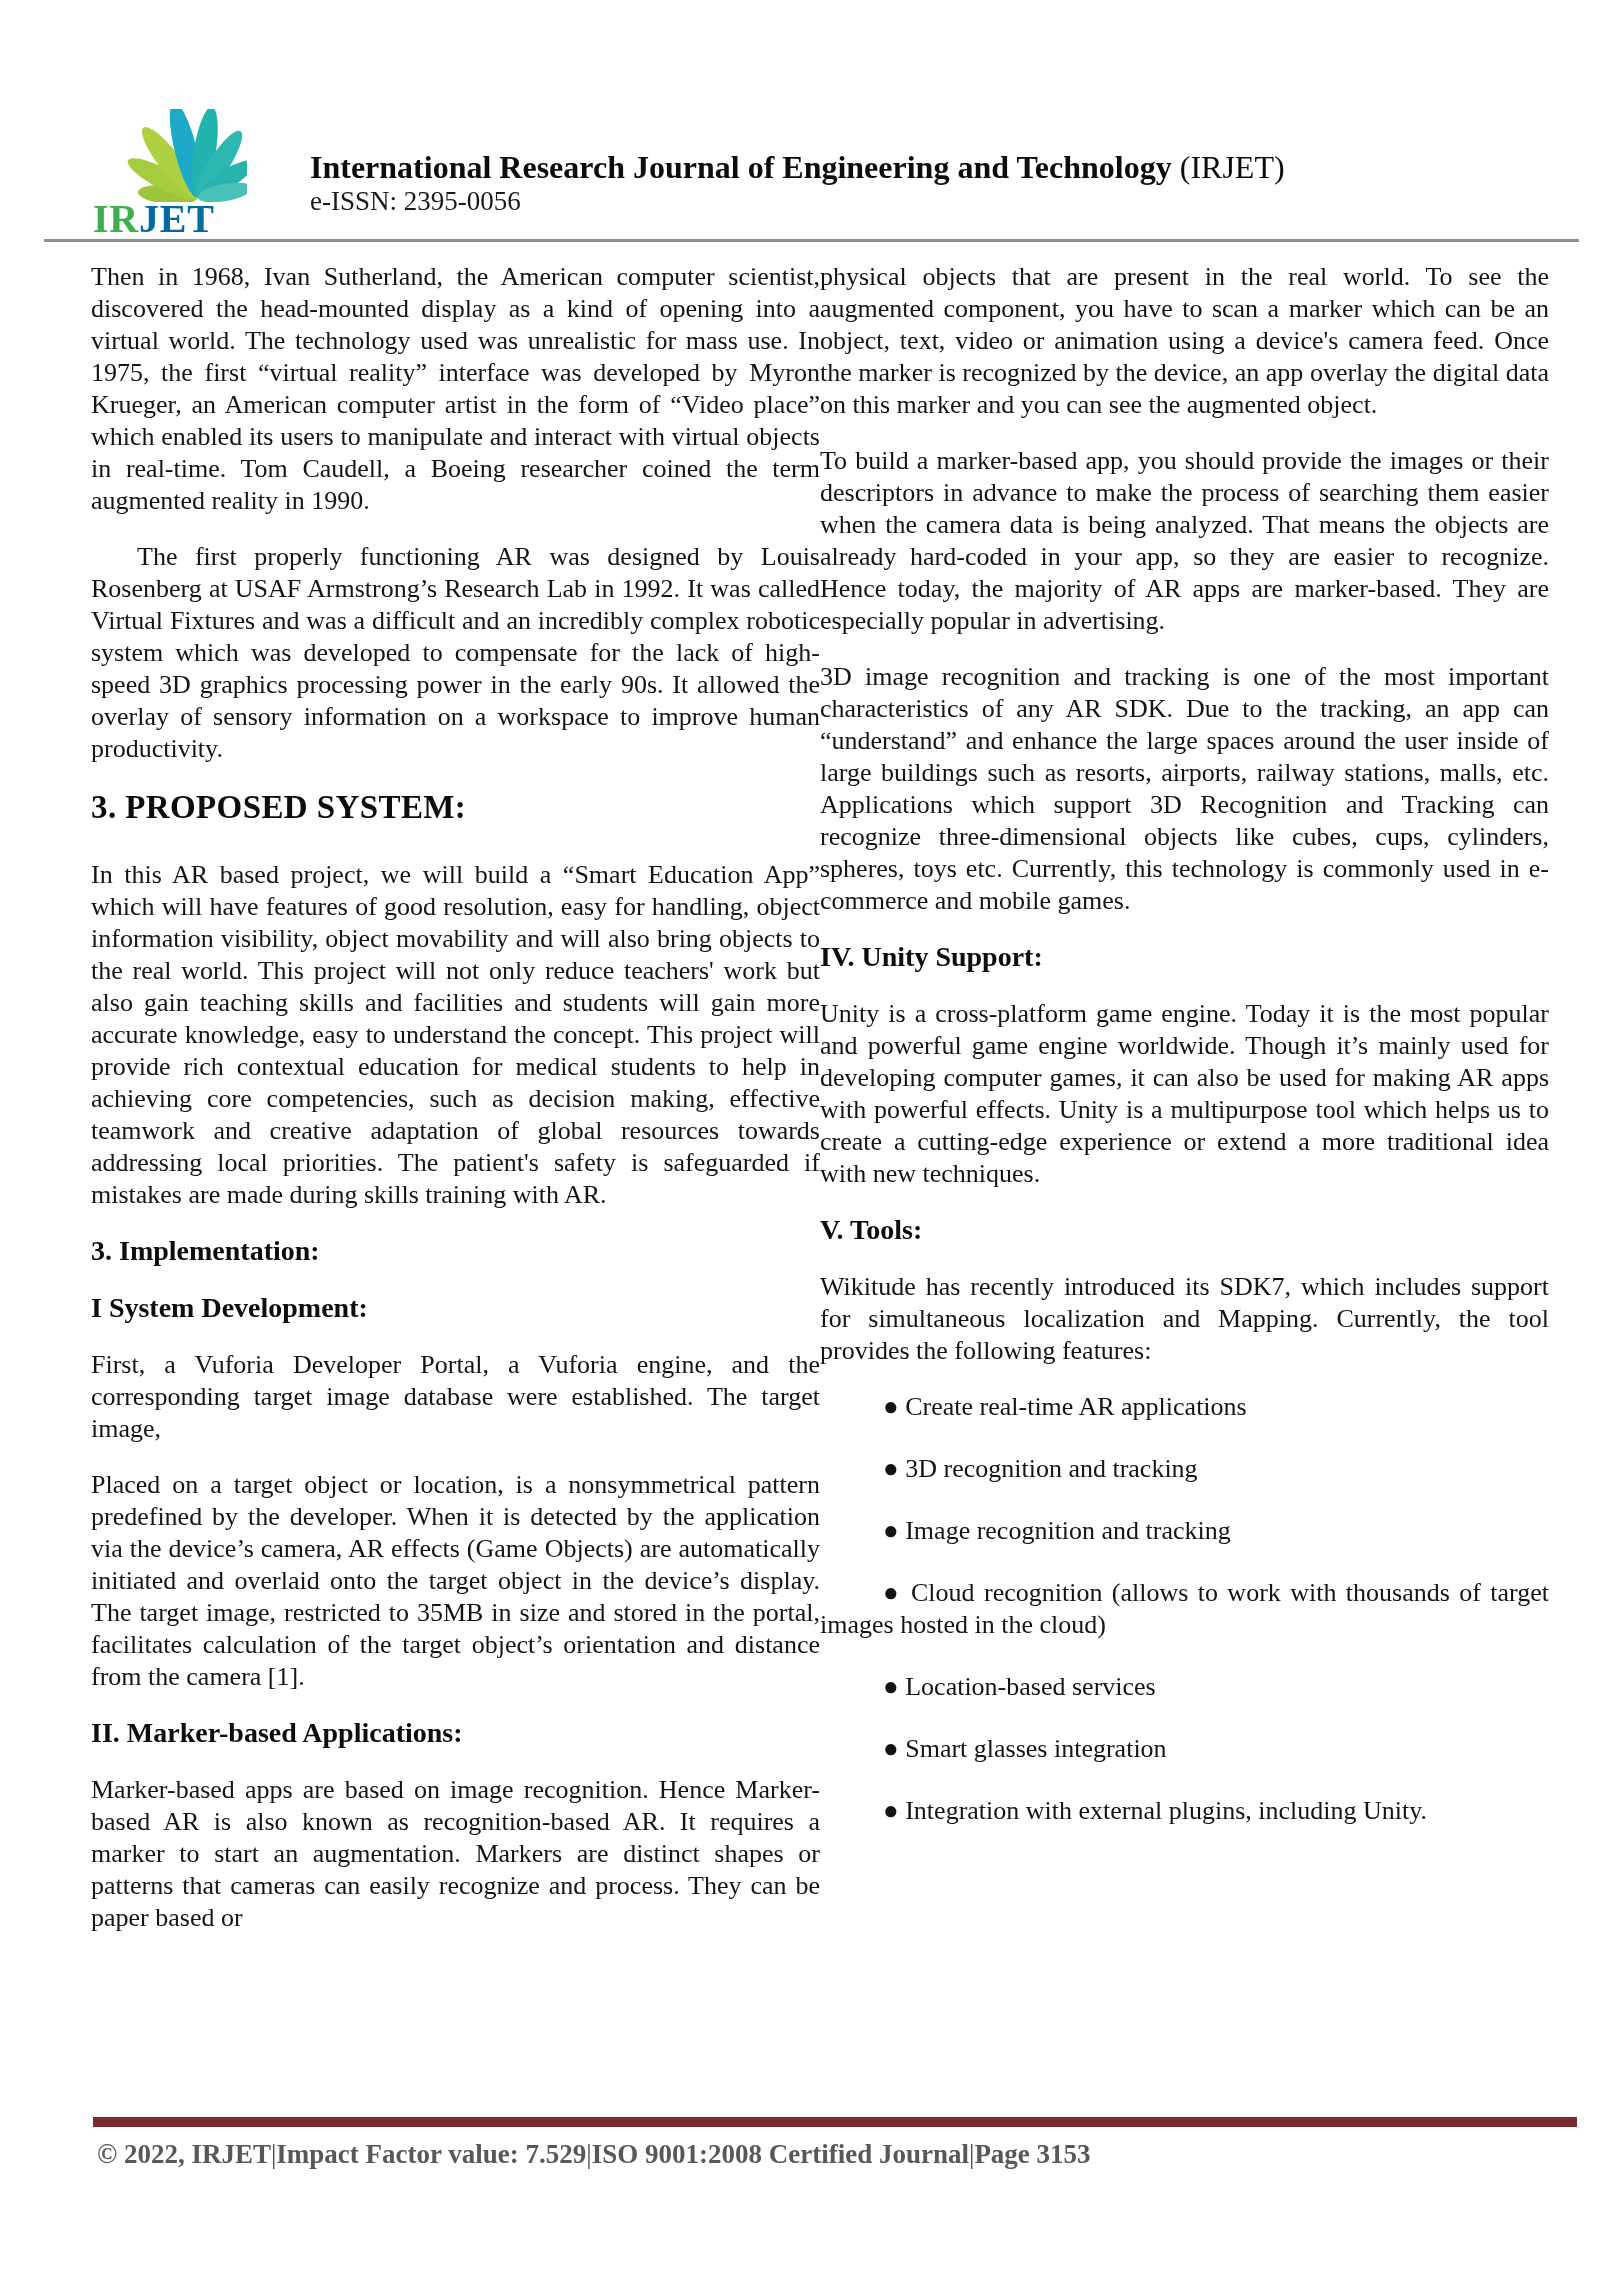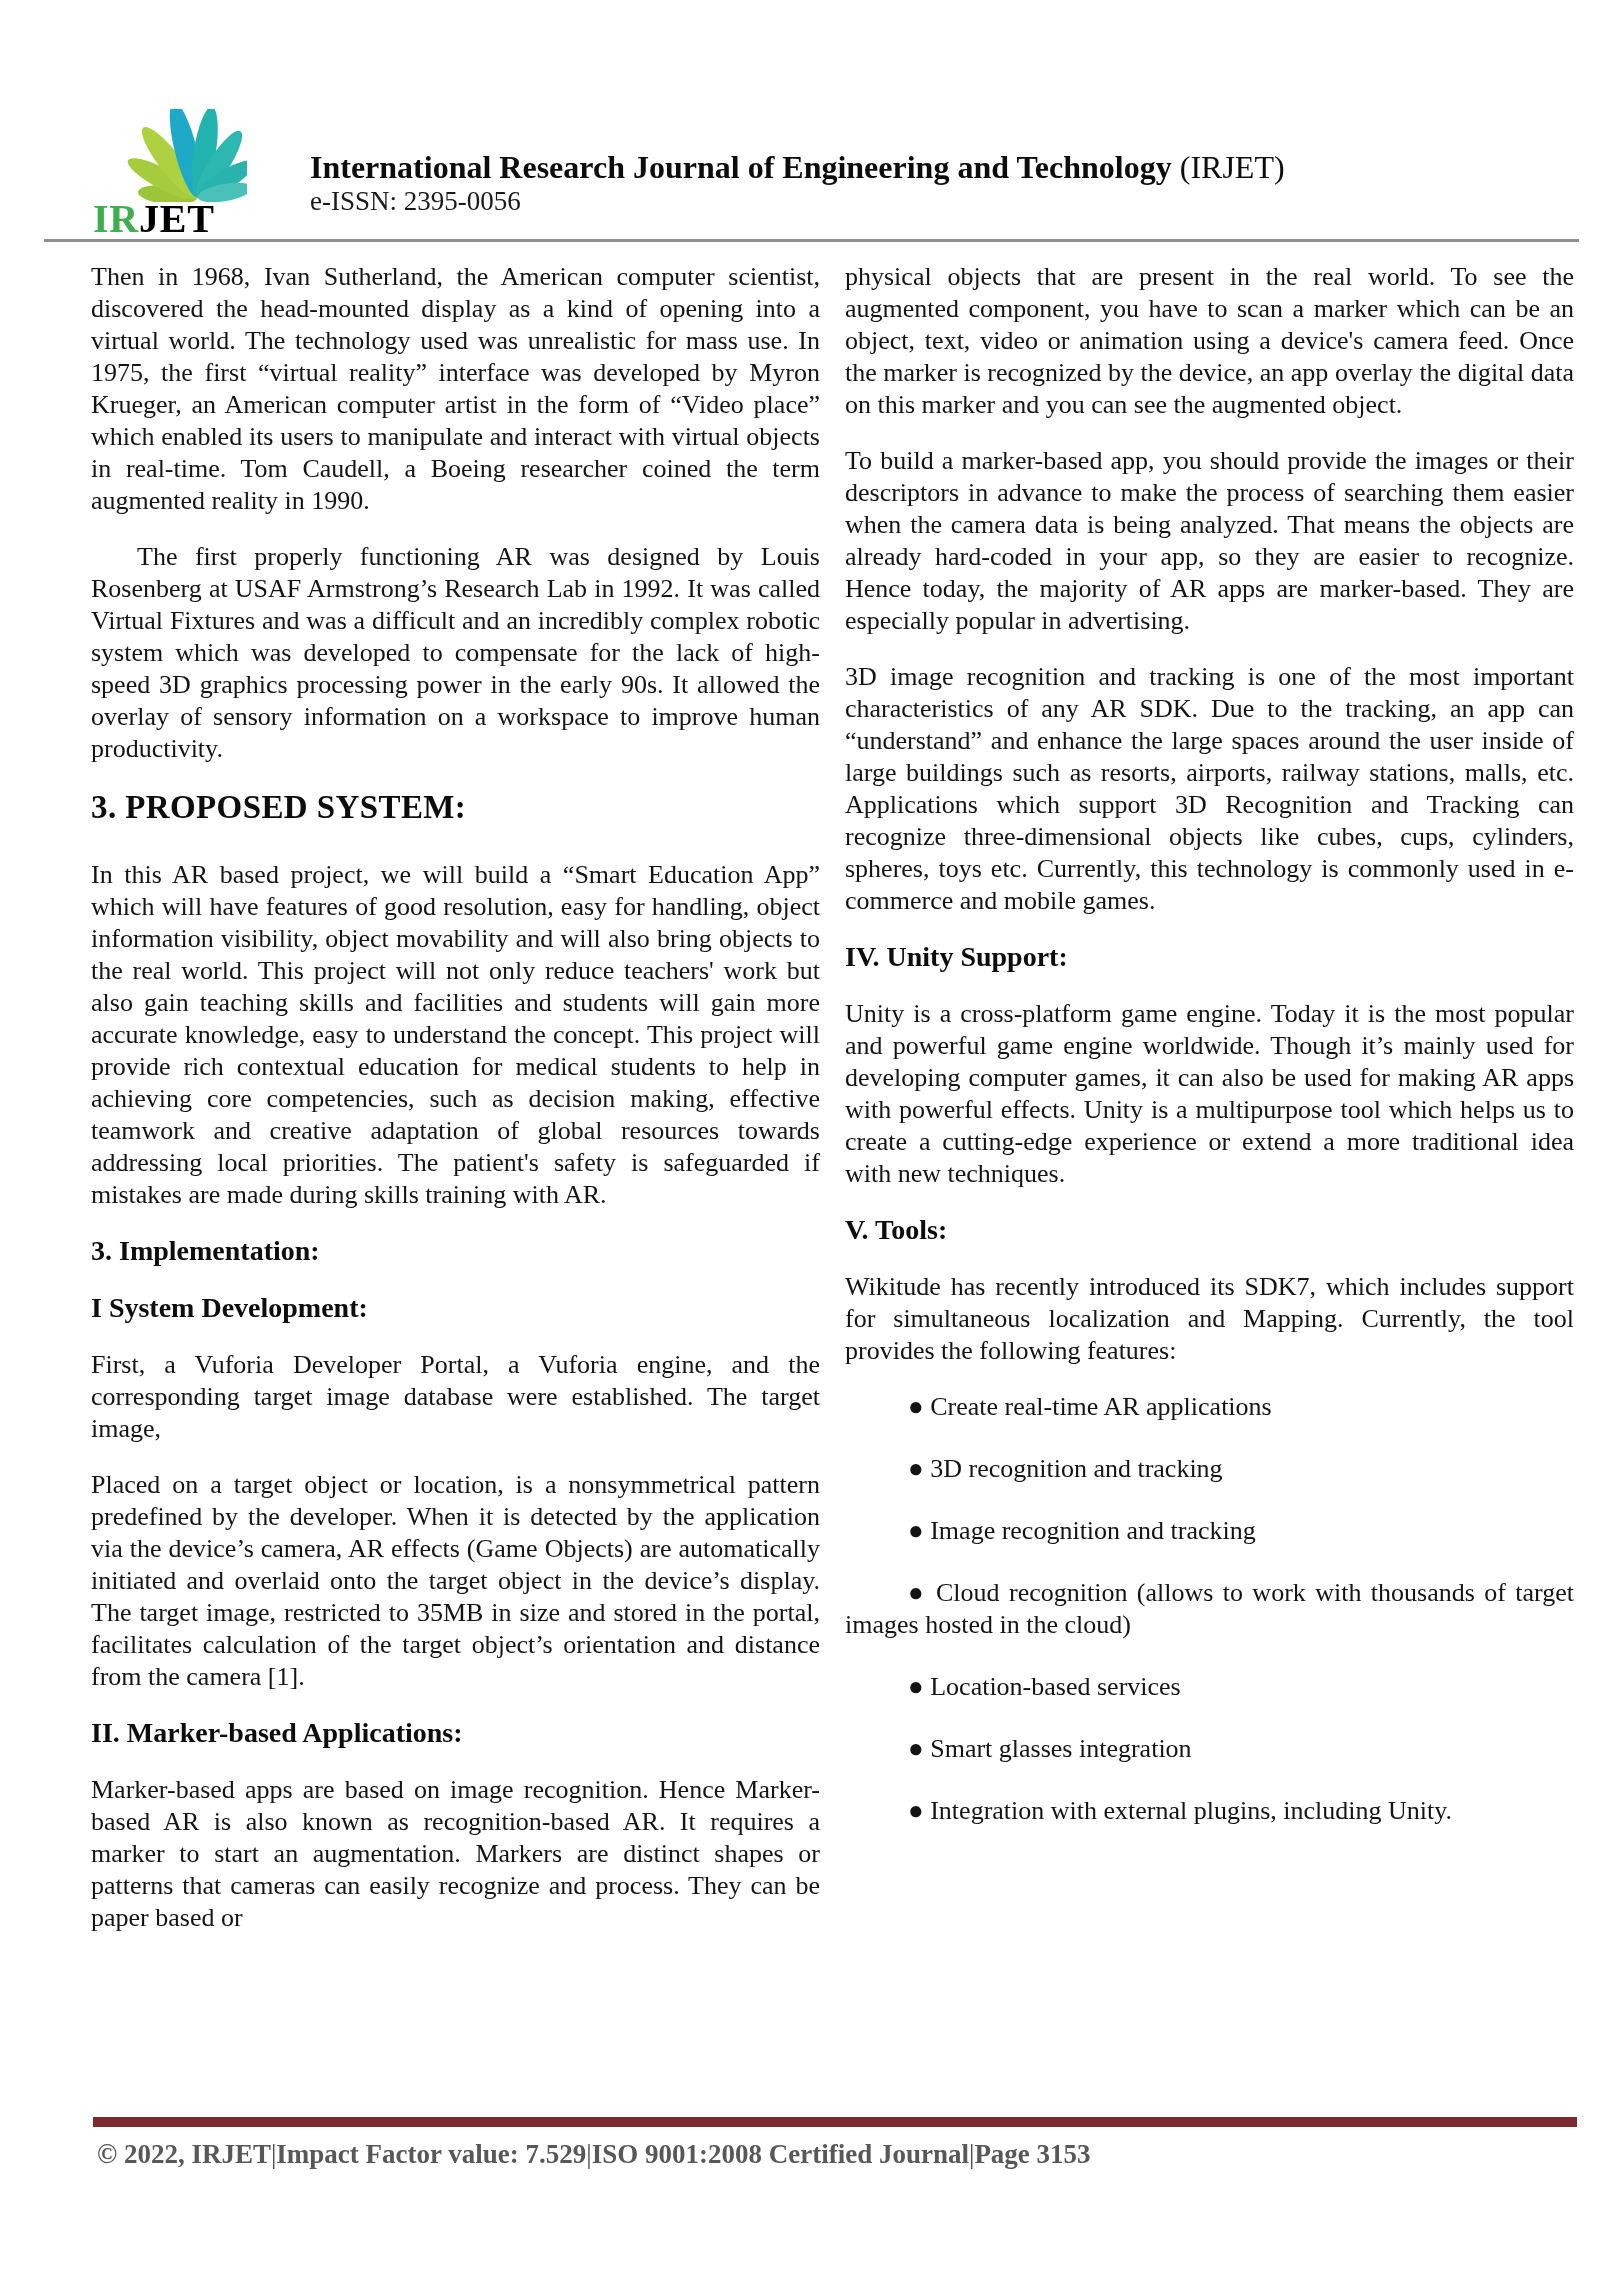--- a/index.html
+++ b/index.html
@@ -30,21 +30,21 @@
     flex: 0 0 auto;
   }
   .logo svg { position: absolute; top: 0; left: 11px; }
   .logo-wordmark {
     position: absolute; bottom: 0; left: 0;
     font-size: 40px; font-weight: bold;
     letter-spacing: 0.8px;
     line-height: 1;
   }
   .logo-ir  { color: #3daf4e; }
-  .logo-jet { color: #000000; text-align: center; }
+  .logo-jet { color: #0369a1; text-align: center; }
 
   .header-text { flex: 1 1 auto; padding-bottom: 6.3px; }
   .h-row1 {
     display: flex; justify-content: space-between; align-items: baseline;
     margin-bottom: 16px;
     flex-direction: column;
   }
   .journal-title { font-size: 32px; color: #0d0d0d; }
   .journal-title .t-main { font-weight: bold; }
   .journal-title .t-abbr { font-weight: normal; }
@@ -60,21 +60,21 @@
   .header-rule {
     position: absolute; top: 239px; left: 44px; right: 44px;
     border-top: 3.2px solid #8f8f8f;
   }
 
   
   .content {
     position: absolute;
     top: 261px; left: 91px;
     width: 1483px; height: 1846px;
-    display: flex; gap: 25px;
+    display: flex; 
     overflow: hidden;
   }
   .col { width: 729px; flex: 0 0 auto; }
 
   .para {
     font-size: 26px; line-height: 32px;
     text-align: justify;
     margin-bottom: 24px;
     color: #141414;
   }

